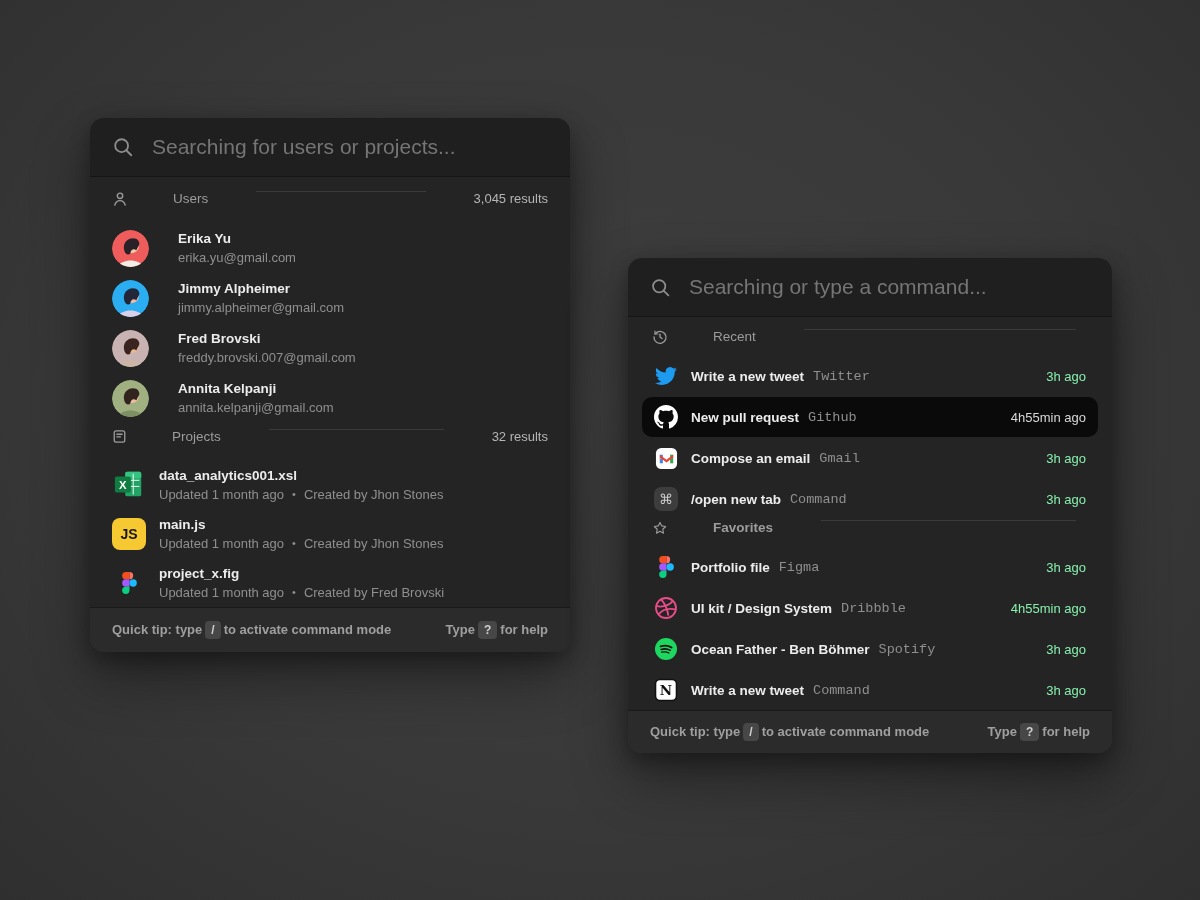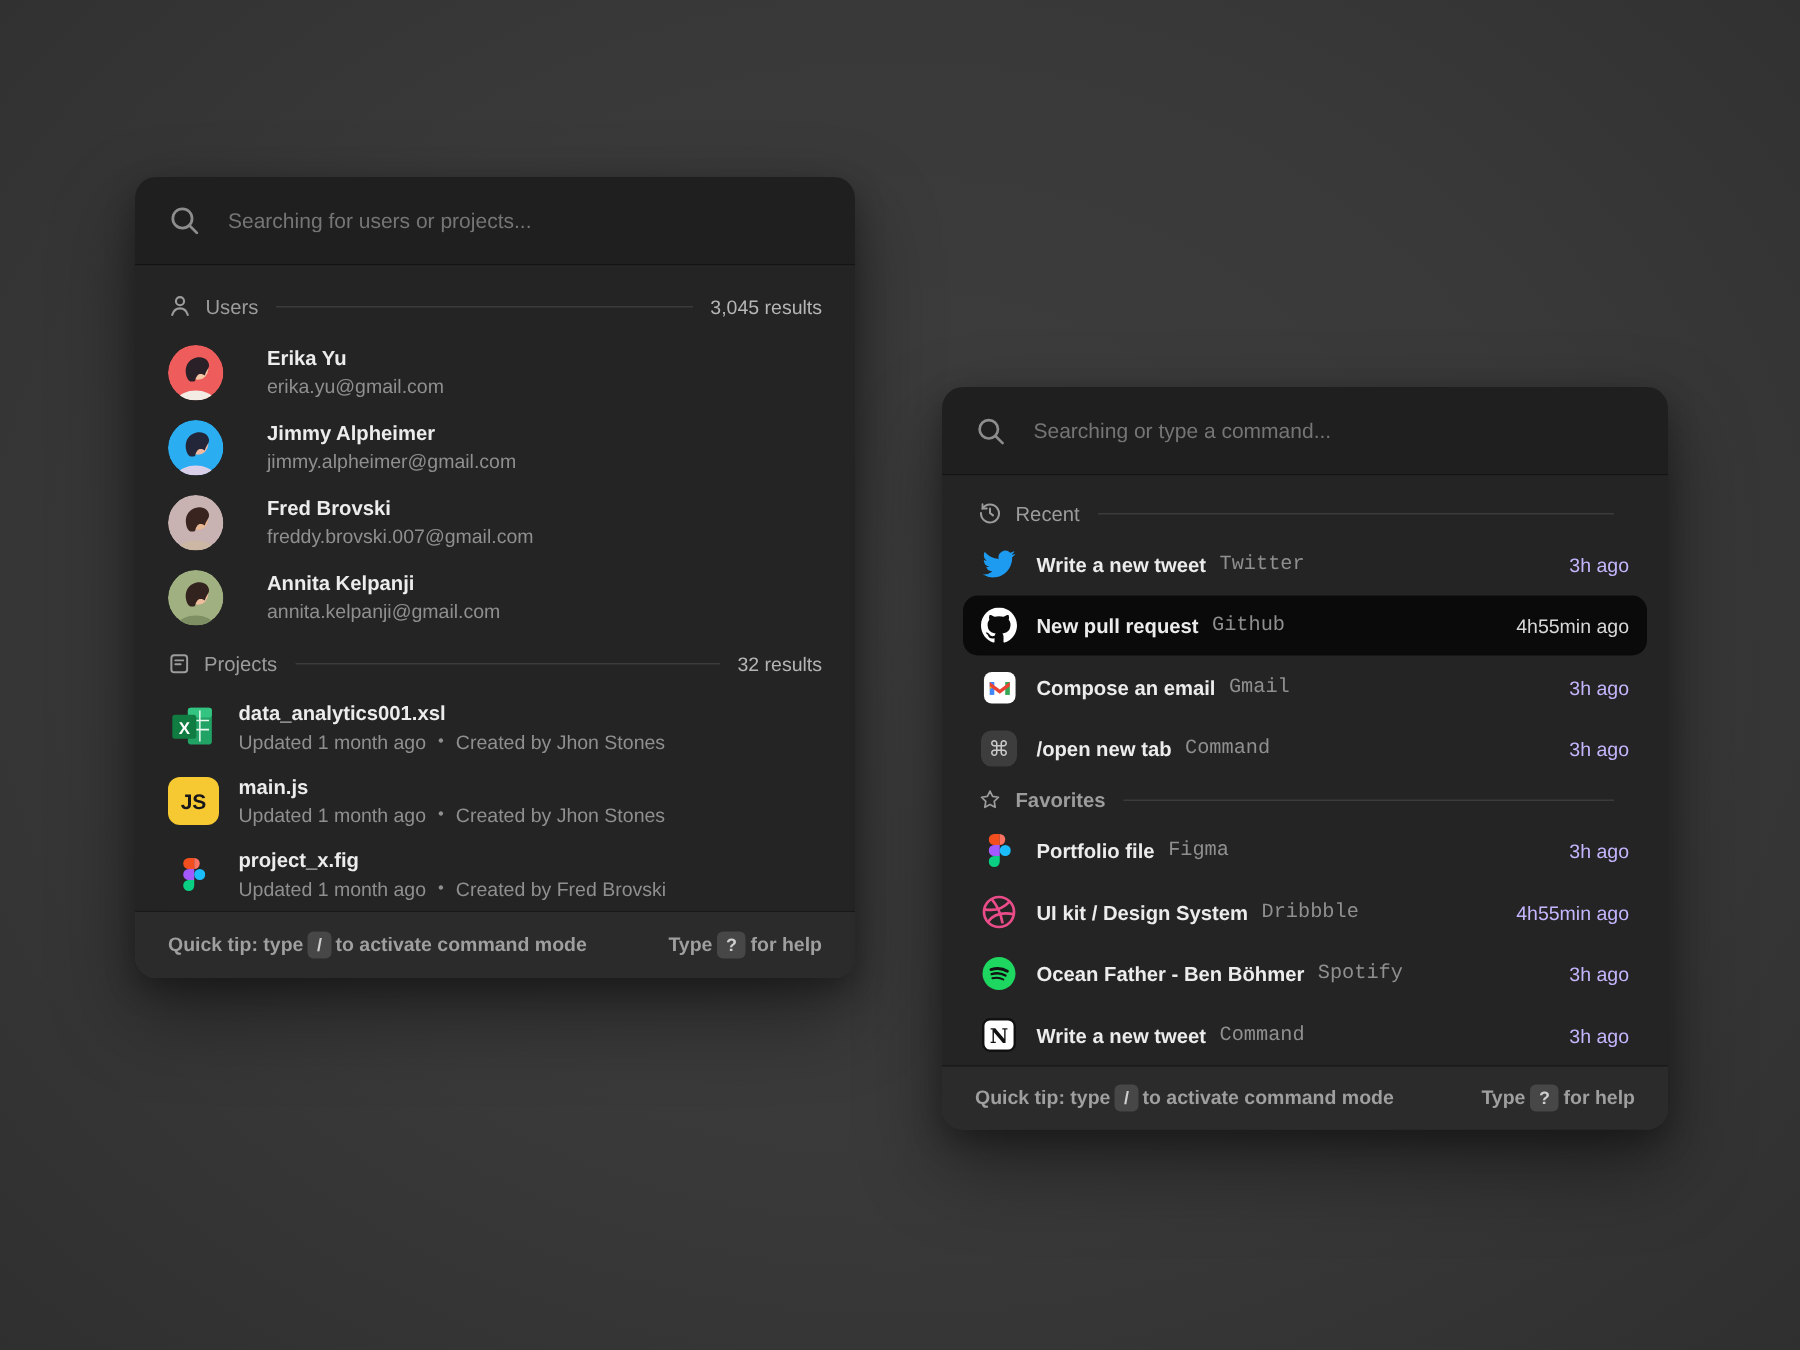--- a/index.html
+++ b/index.html
@@ -12,35 +12,35 @@
     position:absolute;border-radius:14px;overflow:hidden;display:flex;flex-direction:column;
     box-shadow:0 24px 55px rgba(0,0,0,.40), 0 8px 20px rgba(0,0,0,.30);
   }
   .left-panel{left:90px;top:118px;width:480px;height:534px;}
   .right-panel{left:628px;top:258px;width:484px;height:495px;}
 
   .search-bar{flex:0 0 58px;background:#1f1f1f;display:flex;align-items:center;gap:16px;
     padding:0 22px;border-bottom:1px solid #141414;}
   .search-bar svg{flex:0 0 auto;}
   .search-input{flex:1;background:transparent;border:none;outline:none;color:#22c55e;
-    font-size:14px;font-family:inherit;}
+    font-size:21px;font-family:inherit;}
   .search-input::placeholder{color:#757575;}
 
   .panel-body{flex:1;background:#242424;padding:10px 22px 6px;overflow:hidden;}
   .right-panel .panel-body{padding:8px 24px 6px;}
 
   .panel-footer{flex:0 0 44px;background:#2b2b2b;border-top:1px solid #191919;
     display:flex;align-items:center;justify-content:space-between;padding:0 22px;
     color:#9f9f9f;font-size:13px;font-weight:bold;}
   .right-panel .panel-footer{flex-basis:42px;}
   .key{display:inline-block;background:#474747;color:#cfcfcf;border-radius:4px;
     padding:1px 6px;font-size:12px;line-height:16px;margin:0 3px;}
 
-  .section-header{display:flex;align-items:center;color:#9c9c9c;font-size:13.5px;
-    height:26px;margin-top:4px;}
+  .section-header{display:flex;align-items:flex-start;color:#9c9c9c;font-size:13.5px;
+    height:26px;margin-top:4px;gap:36px;}
   .section-header .sec-icon{display:flex;align-items:center;margin-right:9px;}
   .section-header .sec-rule{flex:1;height:1px;background:#3b3b3b;margin:0 12px;}
   .section-header .sec-count{color:#b5b5b5;font-size:13px;white-space:nowrap;}
 
   .user-row{display:flex;align-items:center;gap:29px;height:38px;margin:12px 0;}
   .avatar{width:37px;height:37px;border-radius:50%;overflow:hidden;flex:0 0 auto;}
   .avatar svg{display:block;width:100%;height:100%;}
   .row-title{display:block;color:#ececec;font-weight:700;font-size:13.5px;line-height:17px;}
   .row-sub{display:block;color:#8f8f8f;font-size:13px;line-height:17px;margin-top:2px;}
 
@@ -48,21 +48,21 @@
   .file-icon{width:34px;height:34px;display:flex;align-items:center;justify-content:center;flex:0 0 auto;}
   .meta{display:flex;align-items:center;gap:8px;}
   .meta .dot{color:#8f8f8f;font-size:11px;}
 
   .cmd-row{display:flex;align-items:center;height:40px;margin:1px -10px;padding:0 12px;
     border-radius:10px;gap:13px;}
   .cmd-row.highlighted{background:#0a0a0a;}
   .cmd-icon{width:24px;height:24px;display:flex;align-items:center;justify-content:center;flex:0 0 auto;}
   .cmd-title{color:#ececec;font-weight:700;font-size:13.5px;white-space:nowrap;}
   .cmd-app{color:#8f8f8f;font-size:13.5px;margin-left:-4px;white-space:nowrap;font-family:Liberation Mono, monospace;}
-  .cmd-time{margin-left:auto;color:#c4b5fd;font-size:13px;white-space:nowrap;}
+  .cmd-time{margin-left:auto;color:#86efac;font-size:13px;white-space:nowrap;}
   .cmd-row.highlighted .cmd-time{color:#d8d8d8;}
 
   .cmd-badge{width:24px;height:24px;background:#3d3d3d;border-radius:7px;color:#c9c9c9;
     display:flex;align-items:center;justify-content:center;font-size:14px;}
   .js-badge{width:44px;height:32px;background:#f6c832;border-radius:8px;color:#17171a;
     display:flex;align-items:center;justify-content:center;font-weight:700;font-size:14px;}
 </style>
 </head>
 <body>
 

